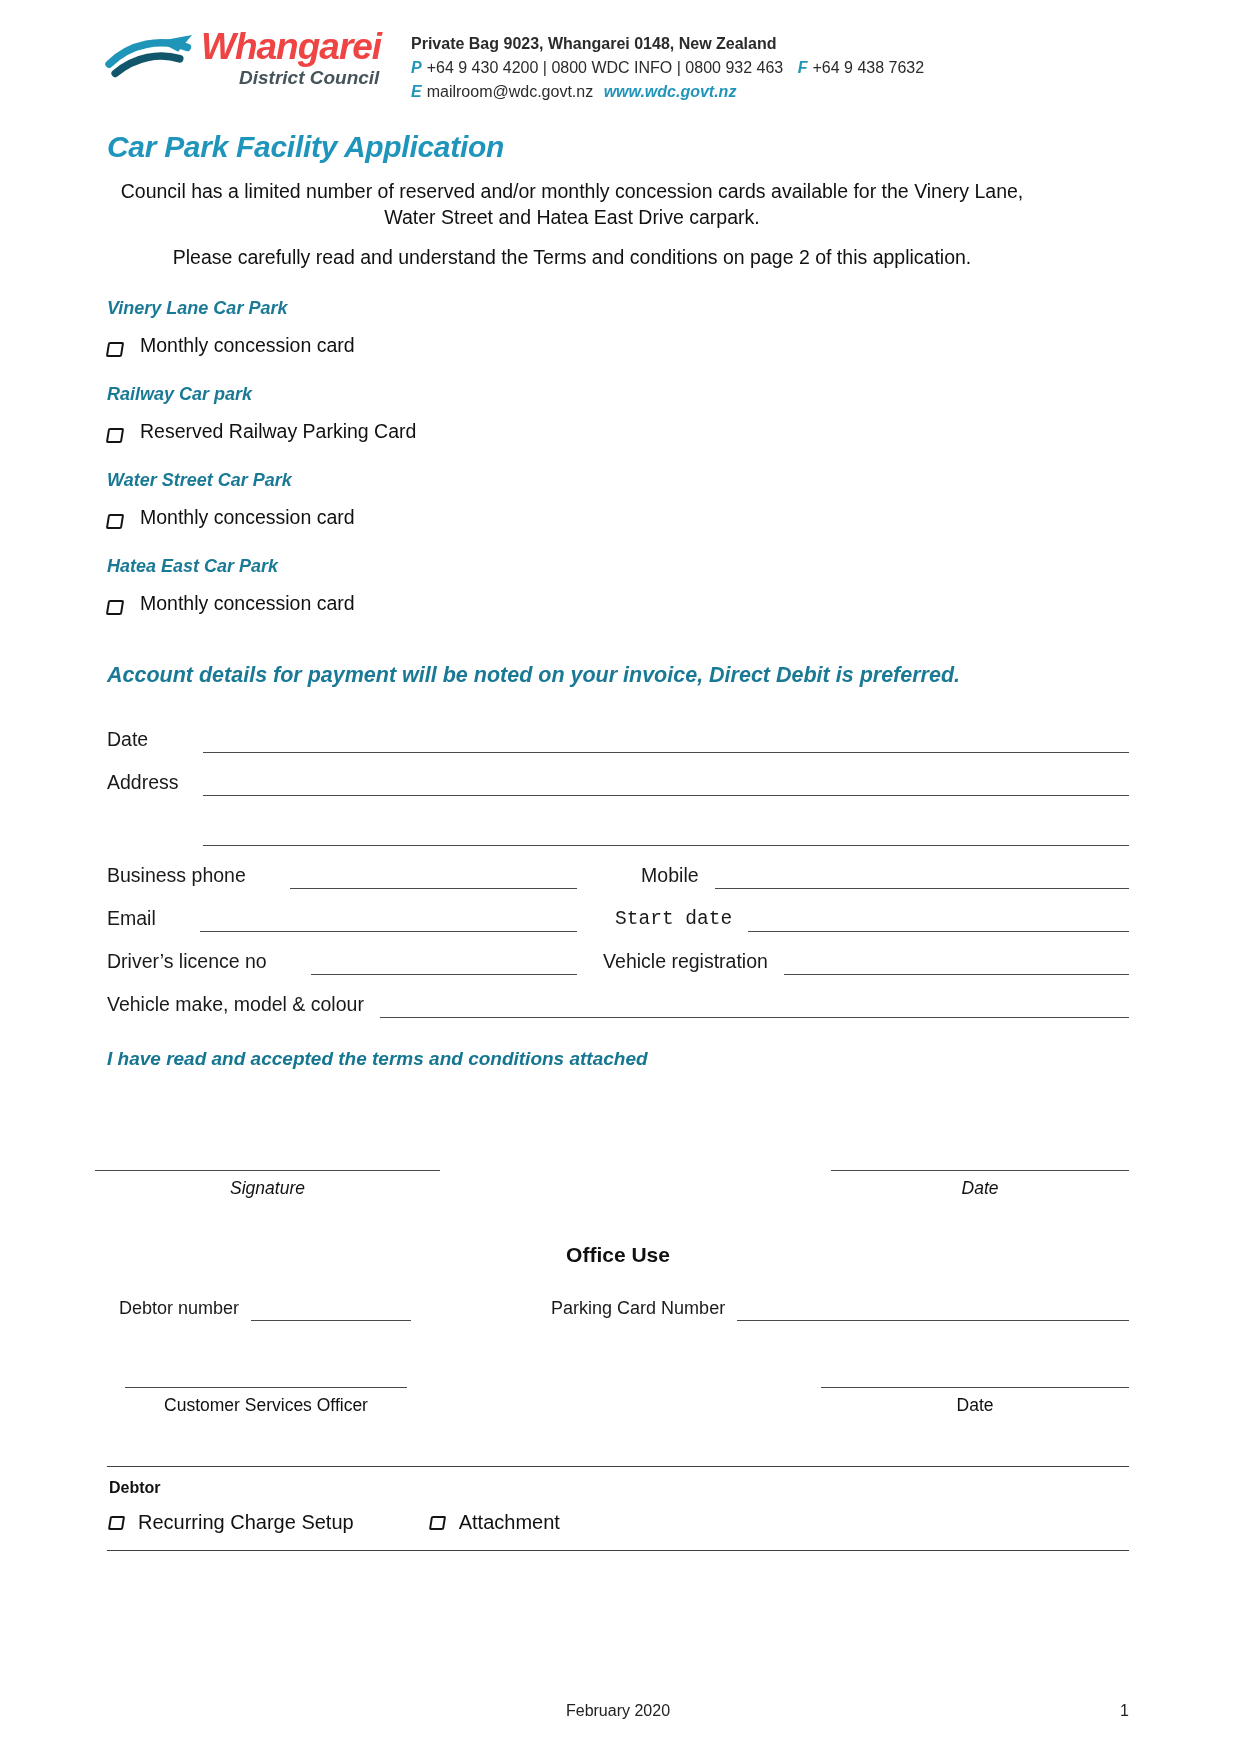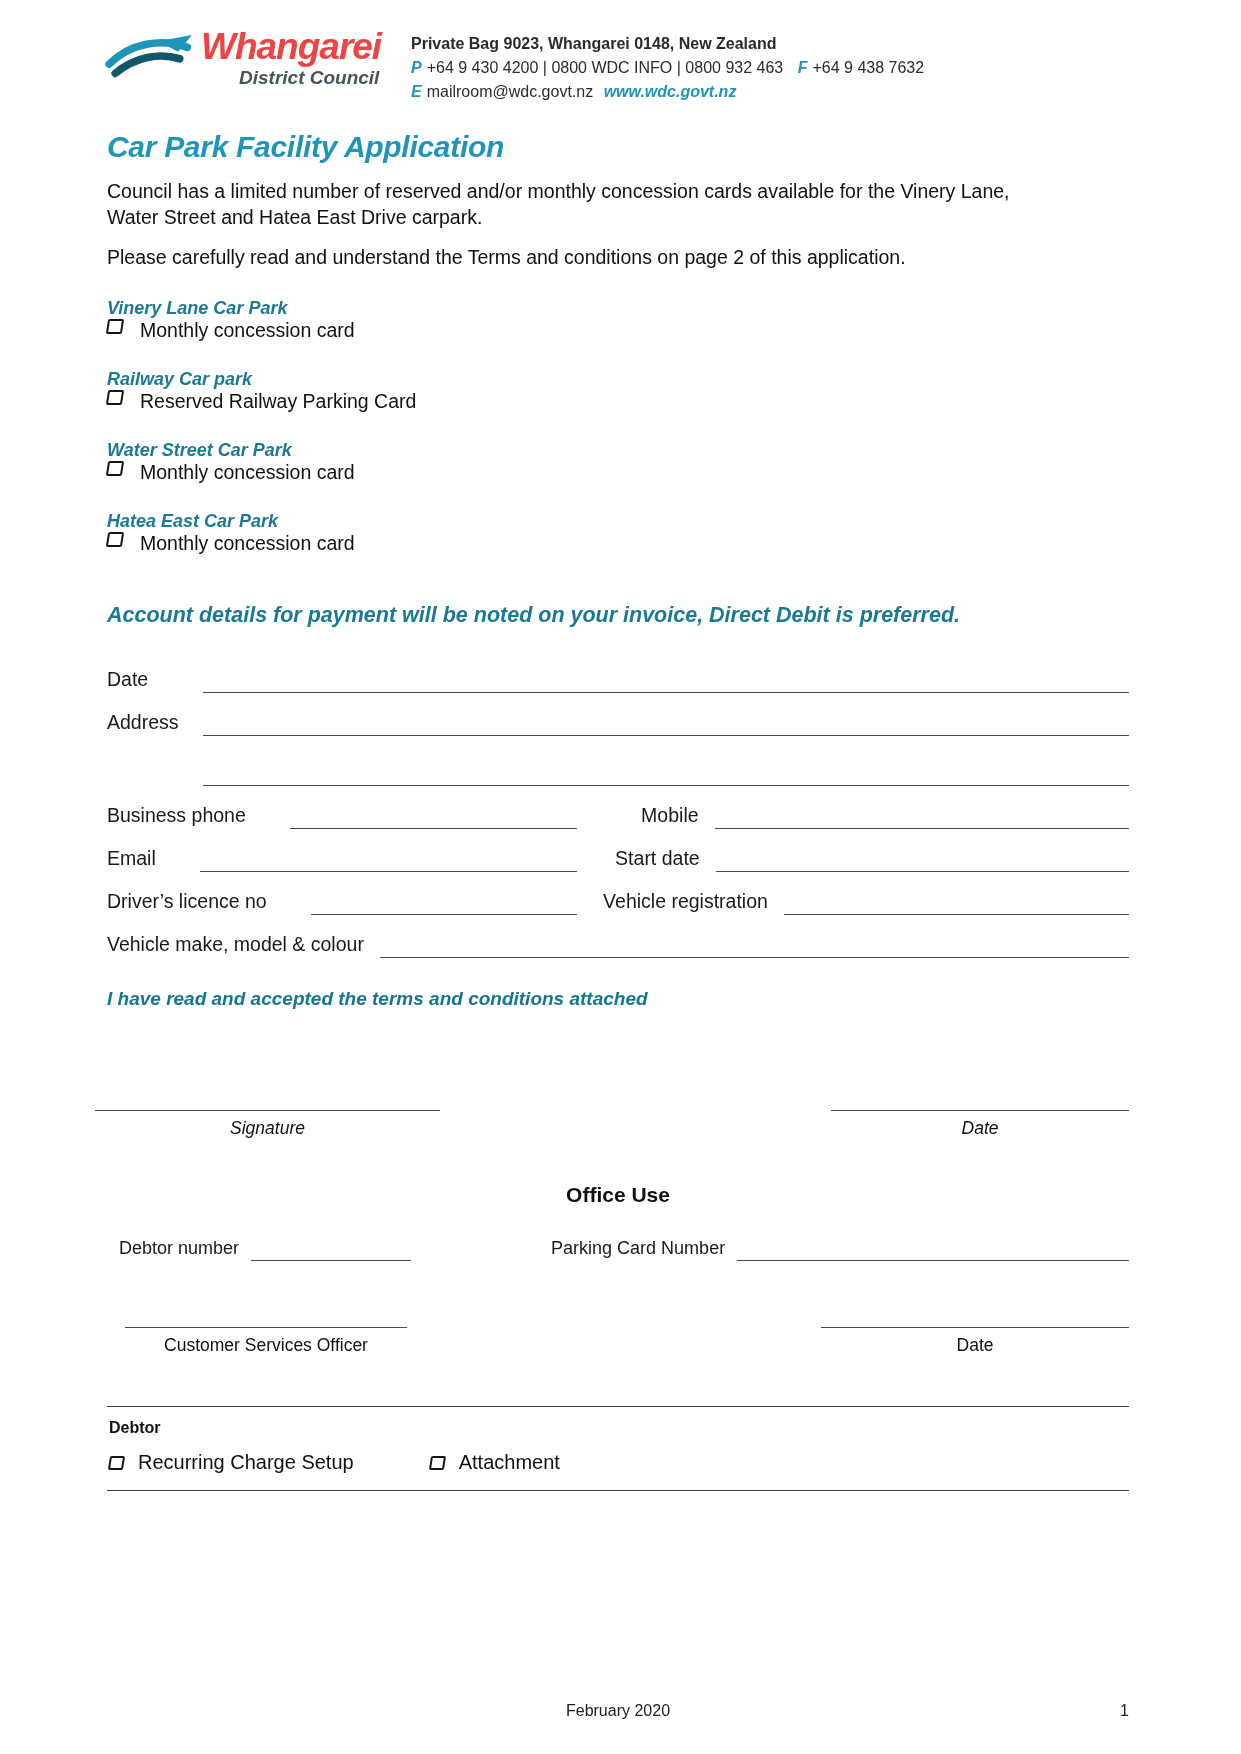--- a/index.html
+++ b/index.html
@@ -17,27 +17,27 @@
   .logo-title { font-size:37px; font-weight:bold; font-style:italic; color:#ef4444; letter-spacing:-1px; line-height:1; }
   .logo-sub { font-size:19px; font-weight:bold; font-style:italic; color:#46545b; margin-top:2px; margin-left:38px; }
   .contact { font-size:16px; line-height:1.5; color:#2b2b2b; padding-top:6px; margin-left:8px; }
   .contact .addr { font-weight:bold; }
   .lbl { color:#1f95ba; font-style:italic; font-weight:bold; margin-right:5px; }
   .site { color:#1f95ba; font-weight:bold; font-style:italic; margin-left:6px; }
   .email-link { color:#2b2b2b; text-decoration:none; }
 
   
   .doc-title { margin-top:26px; font-size:30px; font-weight:bold; font-style:italic; color:#2095bc; letter-spacing:-0.3px; }
-  .intro p { font-size:19.5px; line-height:1.32; margin-top:15px; color:#111; max-width:930px; }
+  .intro p { font-size:19.5px; line-height:1.32; margin-top:15px; color:#111; max-width:930px;text-align:center; }
 
   
   .apply-heading { margin-top:44px; font-size:21.5px; font-weight:bold; font-style:italic; color:#1a7a96; }
   .park-group { margin-top:27px; }
   .park-name { font-size:18px; font-weight:bold; font-style:italic; color:#1a7a96; }
-  .chk-row { display:flex; align-items:flex-start; }
+  .chk-row { display:flex; align-items:flex-end; margin-top:15px; }
   .chk {
     width:16px; height:15px; border:2.5px solid #141414; border-radius:2px;
     transform:skewX(-9deg); margin-right:17px; flex:0 0 auto; background:#fff;
   }
   .chk-label { font-size:19.5px; color:#111; }
 
   
   .account-heading { margin-top:48px; font-size:21.5px; font-weight:bold; font-style:italic; color:#1a7a96; }
   .form { margin-top:22px; font-size:19.5px; }
   .frow { display:flex; align-items:flex-end; margin-top:17px; min-height:26px; }
@@ -179,21 +179,21 @@
         <span class="flabel" style="margin-left:38px;">Mobile</span>
         <span class="fline"></span>
       </span>
     </div>
     <div class="frow">
       <span class="fcol left">
         <span class="flabel">Email</span>
         <span class="fline"></span>
       </span>
       <span class="fcol right">
-        <span class="flabel" style="margin-left:12px;">Start date</span>
+        <span class="flabel" style="margin-left:12px;font-family:Liberation Mono, monospace;">Start date</span>
         <span class="fline"></span>
       </span>
     </div>
     <div class="frow">
       <span class="fcol left">
         <span class="flabel">Driver’s licence no</span>
         <span class="fline"></span>
       </span>
       <span class="fcol right">
         <span class="flabel">Vehicle registration</span>

